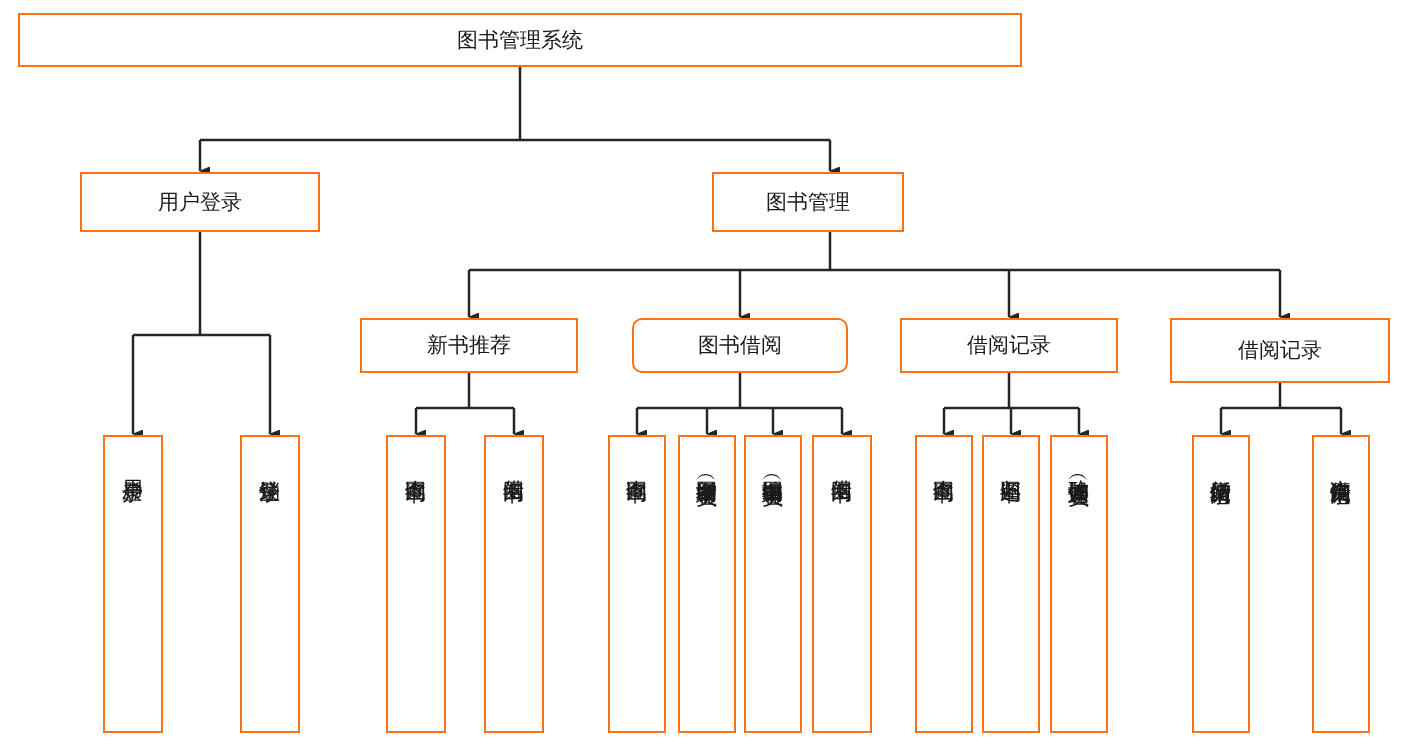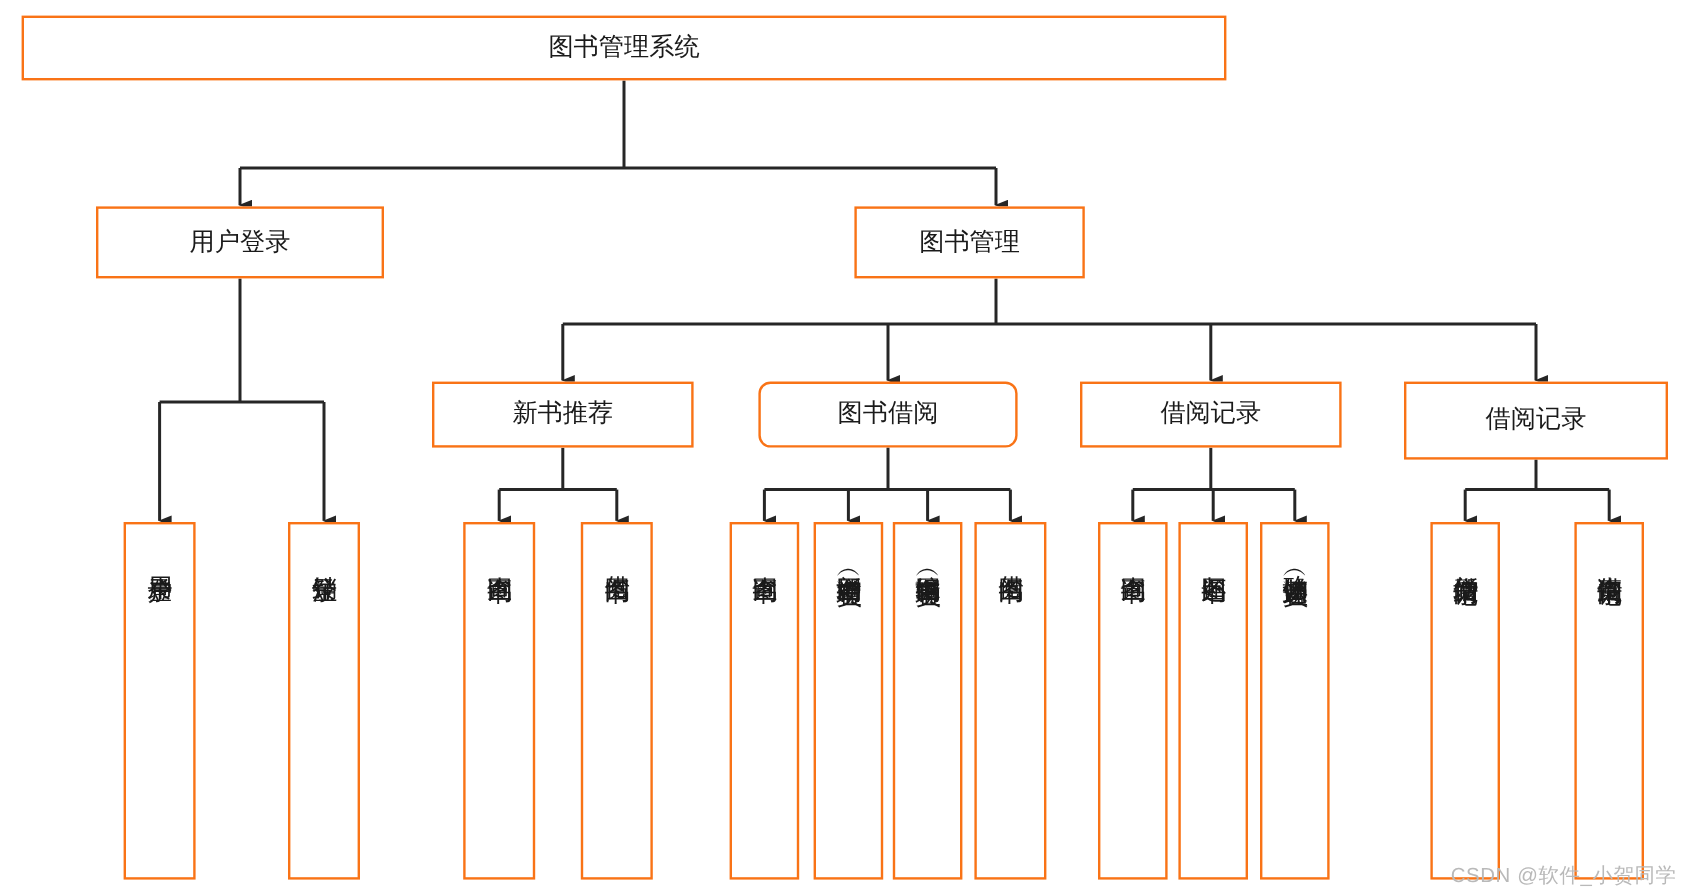--- a/index.html
+++ b/index.html
@@ -173,14 +173,13 @@
         <span class="node-label">确认归还（管理员）</span>
       </div>
       <div class="node vertical" style="left: 1192px; top: 435px; width: 58px; height: 298px;">
         <span class="node-label">新增借阅记录</span>
       </div>
       <div class="node vertical" style="left: 1312px; top: 435px; width: 58px; height: 298px;">
         <span class="node-label">查询借阅记录</span>
       </div>
     </div>
 
-  <div class="watermark">CSDN @软件_小贺同学</div>
 </div>
 
 </body></html>

